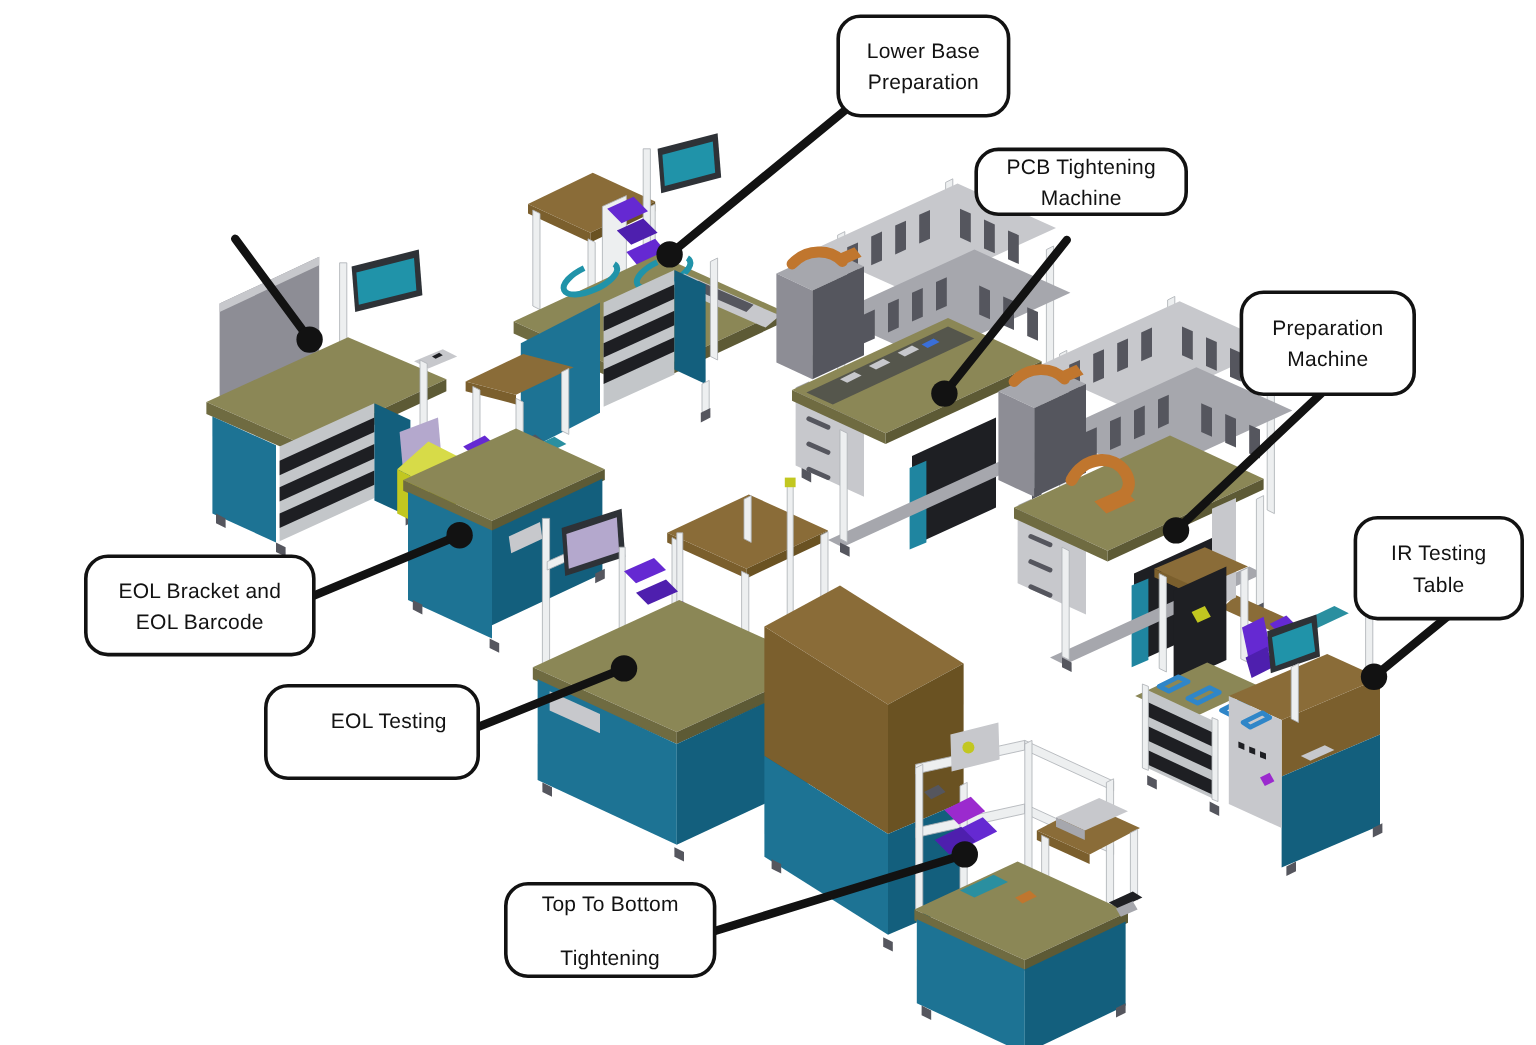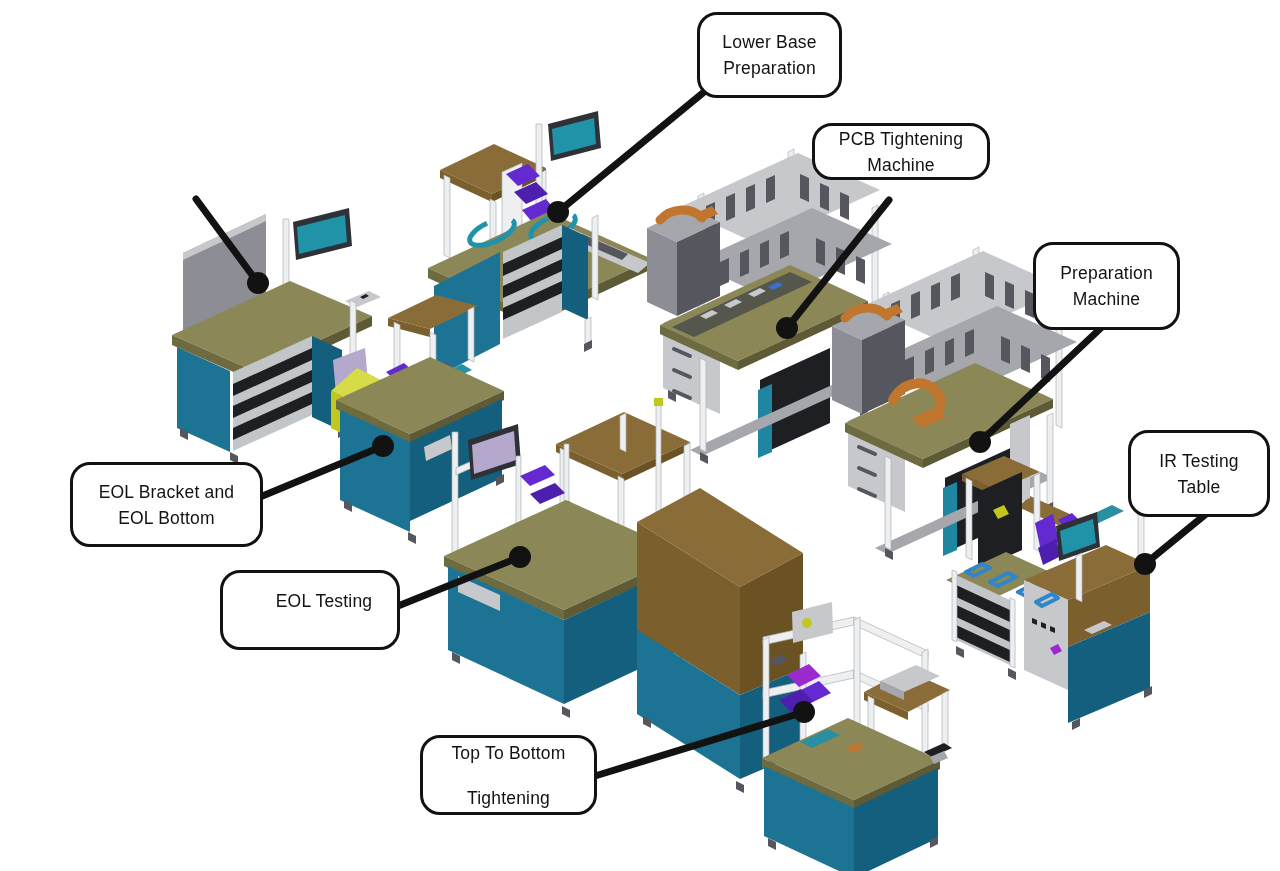--- a/index.html
+++ b/index.html
@@ -377,21 +377,21 @@
     <span class="callout-line">Machine</span>
   </div>
 
   <div class="callout" style="left:1128px;top:430px;width:142px;height:87px;">
     <span class="callout-line">IR Testing</span>
     <span class="callout-line">Table</span>
   </div>
 
   <div class="callout" style="left:70px;top:462px;width:193px;height:85px;justify-content:center;">
     <span class="callout-line">EOL Bracket and</span>
-    <span class="callout-line">EOL Bottom</span>
+    <span class="callout-line">EOL Barcode</span>
   </div>
 
   <div class="callout callout--single" style="left:220px;top:570px;width:180px;height:80px;padding-left:28px;">
     <span class="callout-line">EOL Testing</span>
     <span class="callout-line"></span>
   </div>
 
   <div class="callout" style="left:420px;top:735px;width:177px;height:80px;gap:19px;">
     <span class="callout-line">Top To Bottom</span>
     <span class="callout-line">Tightening</span>

